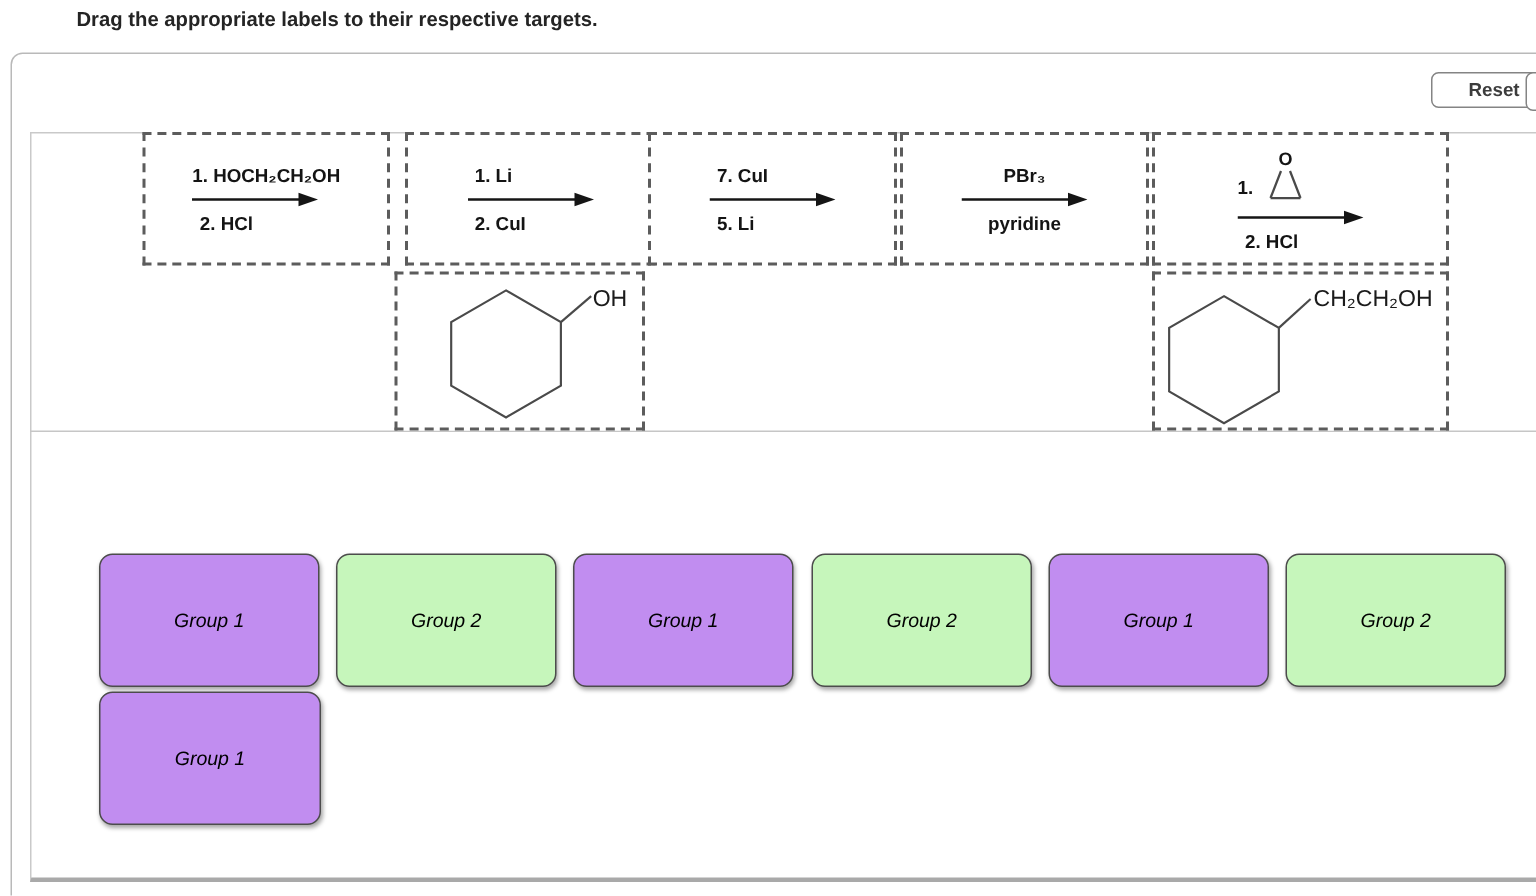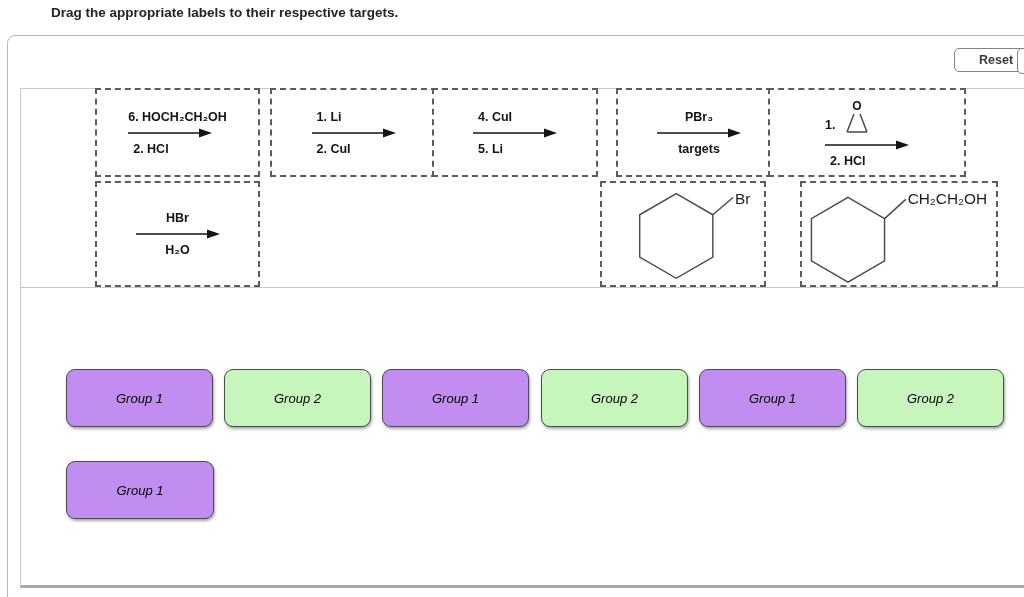--- a/index.html
+++ b/index.html
@@ -24,42 +24,42 @@
   .txt{font-size:12.5px;font-weight:bold;color:#141414;white-space:nowrap;}
   .indent{margin-left:5px;}
   .arr line{stroke:#151515;stroke-width:1.7;}
   .arr polygon{fill:#151515;stroke:none;}
   .struct{position:absolute;left:0;top:0;width:100%;height:100%;}
   .struct polygon,.struct line,.struct path{fill:none;stroke:#4a4a4a;stroke-width:1.5;}
   .chemtext{fill:#1b1b1b;stroke:none;font-size:16px;font-family:"Liberation Sans","DejaVu Sans",sans-serif;}
   .chemsub{fill:#1b1b1b;stroke:none;font-size:12.5px;font-family:"Liberation Sans","DejaVu Sans",sans-serif;}
   .epo{fill:#141414;stroke:none;font-size:12px;font-weight:bold;font-family:"Liberation Sans","DejaVu Sans",sans-serif;}
   .epox-row{display:flex;align-items:flex-end;gap:5px;}
-  .chip{position:absolute;width:147px;height:58px;border:1px solid #4c4c4c;border-radius:9px;
+  .chip{position:absolute;width:147px;height:89px;border:1px solid #4c4c4c;border-radius:9px;
         box-sizing:border-box;box-shadow:1px 2px 3px rgba(0,0,0,0.35);display:flex;align-items:center;
         justify-content:center;font-style:italic;font-size:13px;color:#000;cursor:pointer;z-index:3;}
 </style>
 </head>
 <body>
 
 <div class="page">
 
   <div class="title">Drag the appropriate labels to their respective targets.</div>
 
   <div class="panel"></div>
 
   <button class="reset-btn">Reset</button>
   <div class="partial-btn"></div>
 
   <div class="inner"></div>
   <div class="table-line"></div>
 
   <div class="drop" style="left:95px;top:88px;width:165px;height:89px">
     <div class="rxn start">
-      <span class="txt">6. HOCH₂CH₂OH</span>
+      <span class="txt">1. HOCH₂CH₂OH</span>
       <svg class="arr" width="84" height="12">
         <line x1="0" y1="6" x2="73" y2="6"></line>
           <polygon points="71,1.5 84,6 71,10.5"></polygon>
       </svg>
       <span class="txt indent">2. HCl</span>
     </div>
   </div>
 
   <div class="drop" style="left:270px;top:88px;width:167px;height:89px">
     <div class="rxn start">
@@ -67,79 +67,69 @@
       <svg class="arr" width="84" height="12">
         <line x1="0" y1="6" x2="73" y2="6"></line>
           <polygon points="71,1.5 84,6 71,10.5"></polygon>
       </svg>
       <span class="txt indent">2. CuI</span>
     </div>
   </div>
 
   <div class="drop" style="left:432px;top:88px;width:166px;height:89px">
     <div class="rxn start">
-      <span class="txt indent">4. CuI</span>
+      <span class="txt indent">7. CuI</span>
       <svg class="arr" width="84" height="12">
         <line x1="0" y1="6" x2="73" y2="6"></line>
           <polygon points="71,1.5 84,6 71,10.5"></polygon>
       </svg>
       <span class="txt indent">5. Li</span>
     </div>
   </div>
 
-  <div class="drop" style="left:616px;top:88px;width:166px;height:89px">
+  <div class="drop" style="left:600px;top:88px;width:166px;height:89px">
     <div class="rxn center">
       <span class="txt">PBr₃</span>
       <svg class="arr" width="84" height="12">
         <line x1="0" y1="6" x2="73" y2="6"></line>
           <polygon points="71,1.5 84,6 71,10.5"></polygon>
       </svg>
-      <span class="txt">targets</span>
+      <span class="txt">pyridine</span>
     </div>
   </div>
 
   <div class="drop" style="left:768px;top:88px;width:198px;height:89px">
     <div class="rxn start">
       <div class="epox-row">
         <span class="txt" style="margin-bottom:4px">1.</span>
         <svg class="struct" style="position:static" width="34" height="38">
           <text class="epo" x="17" y="12" text-anchor="middle">O</text>
           <path d="M7 34 L14 16 M27 34 L20 16 M7 34 L27 34"></path>
         </svg>
       </div>
       <svg class="arr" width="84" height="12">
         <line x1="0" y1="6" x2="73" y2="6"></line>
           <polygon points="71,1.5 84,6 71,10.5"></polygon>
       </svg>
       <span class="txt indent">2. HCl</span>
     </div>
   </div>
 
-  <div class="drop" style="left:95px;top:181px;width:165px;height:106px">
-    <div class="rxn center">
-      <span class="txt">HBr</span>
-      <svg class="arr" width="84" height="12">
-        <line x1="0" y1="6" x2="73" y2="6"></line>
-          <polygon points="71,1.5 84,6 71,10.5"></polygon>
-      </svg>
-      <span class="txt">H₂O</span>
-    </div>
+
+  <div class="drop" style="left:263px;top:181px;width:167px;height:106px">
+    <svg class="struct" viewBox="0 0 167 106">
+      <polygon points="74,11 112,33 112,77 74,99 36,77 36,33"></polygon>
+      <line x1="112" y1="33" x2="133" y2="15"></line>
+      <text class="chemtext" x="134" y="22">OH</text>
+    </svg>
   </div>
 
 
 
-  <div class="drop" style="left:600px;top:181px;width:166px;height:106px">
-    <svg class="struct" viewBox="0 0 166 106">
-      <polygon points="76,11 114,33 114,77 76,99 38,77 38,33"></polygon>
-      <line x1="114" y1="33" x2="135" y2="15"></line>
-      <text class="chemtext" x="137" y="22">Br</text>
-    </svg>
-  </div>
-
-  <div class="drop" style="left:800px;top:181px;width:198px;height:106px">
+  <div class="drop" style="left:768px;top:181px;width:198px;height:106px">
     <svg class="struct" viewBox="0 0 198 106">
       <polygon points="46,15 84,37 84,81 46,103 8,81 8,37"></polygon>
       <line x1="84" y1="37" x2="106" y2="17"></line>
       <text class="chemtext" x="108" y="22">CH₂CH₂OH</text>
     </svg>
   </div>
 
   <div class="chip" style="left: 66px; top: 369px; background-color: rgb(193, 141, 240);">
     <span>Group 1</span>
   </div>

